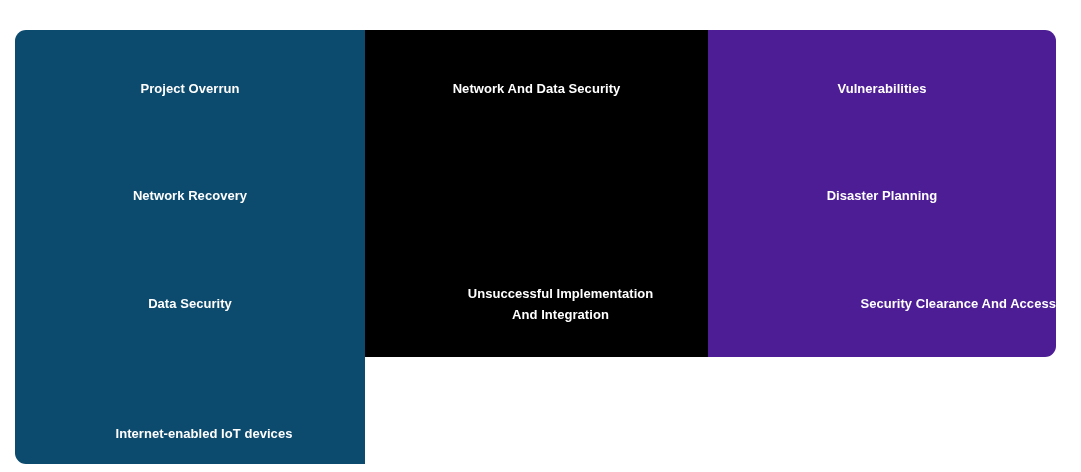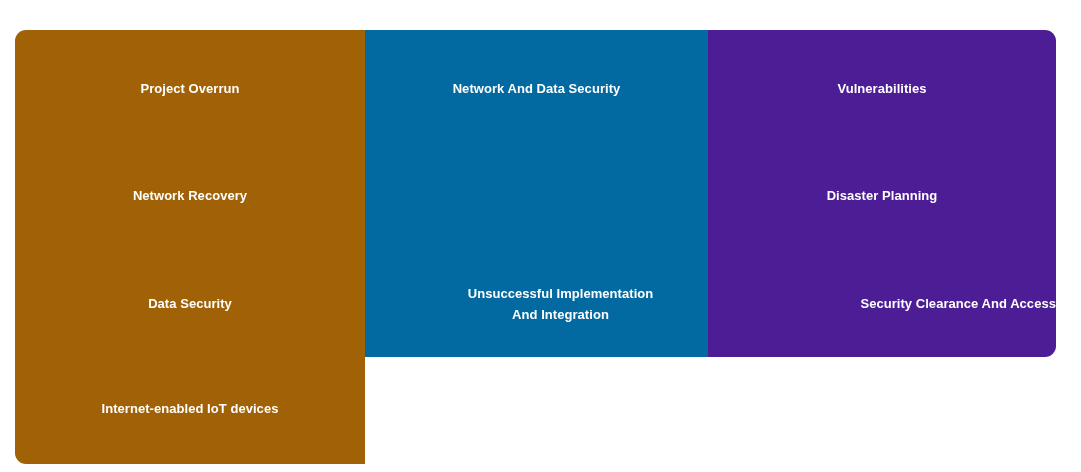--- a/index.html
+++ b/index.html
@@ -65,53 +65,53 @@
     font-weight: bold;
     line-height: 21px;
     letter-spacing: 0.05px;
     -webkit-font-smoothing: antialiased;
   }
 
   
   .row-1 { top: 48px; }
   .row-2 { top: 155px; }
   .row-3 { top: 263px; }
-  .row-4 { top: 368px; }
+  .row-4 { top: 393px; padding-left: 14px; }
 
   
   .row.two-line { line-height: 21px; }
   .row-3.two-line { top: 253px; }
 
   .row-line { display: block; }
 </style>
 </head>
 <body>
 
 <div id="canvas" style="background: rgb(255, 255, 255);">
 
-  <div class="panel panel-blue" style="background: #a16207;">
+  <div class="panel panel-blue" style="background: #0c4a6e;">
 
     <div class="row row-1" style="color: rgb(255, 255, 255);">
       <span class="row-line">Project Overrun</span>
     </div>
 
     <div class="row row-2" style="color: rgb(255, 255, 255);">
       <span class="row-line">Network Recovery</span>
     </div>
 
     <div class="row row-3" style="color: rgb(255, 255, 255);">
       <span class="row-line">Data Security</span>
     </div>
 
     <div class="row row-4" style="color: rgb(255, 255, 255);">
       <span class="row-line">Internet-enabled IoT devices</span>
     </div>
   </div>
 
-  <div class="panel panel-teal" style="background: #0369a1;">
+  <div class="panel panel-teal" style="background: #000000;">
 
     <div class="row row-1" style="color: rgb(255, 255, 255);">
       <span class="row-line">Network And Data Security</span>
     </div>
 
 
     <div class="row row-3 two-line" style="color: rgb(255, 255, 255); padding-left: 24px;">
       <span class="row-line">Unsuccessful Implementation</span>
       <span class="row-line">And Integration</span>
     </div>

